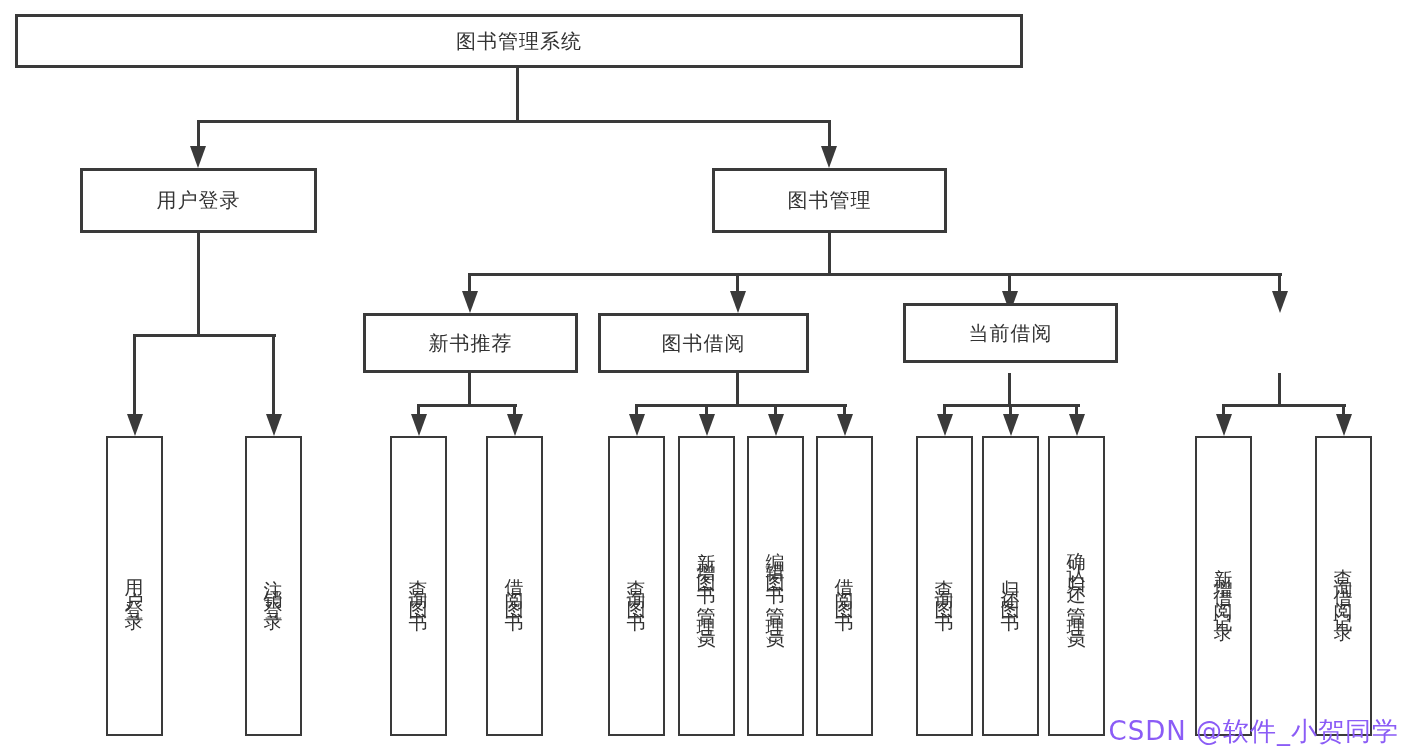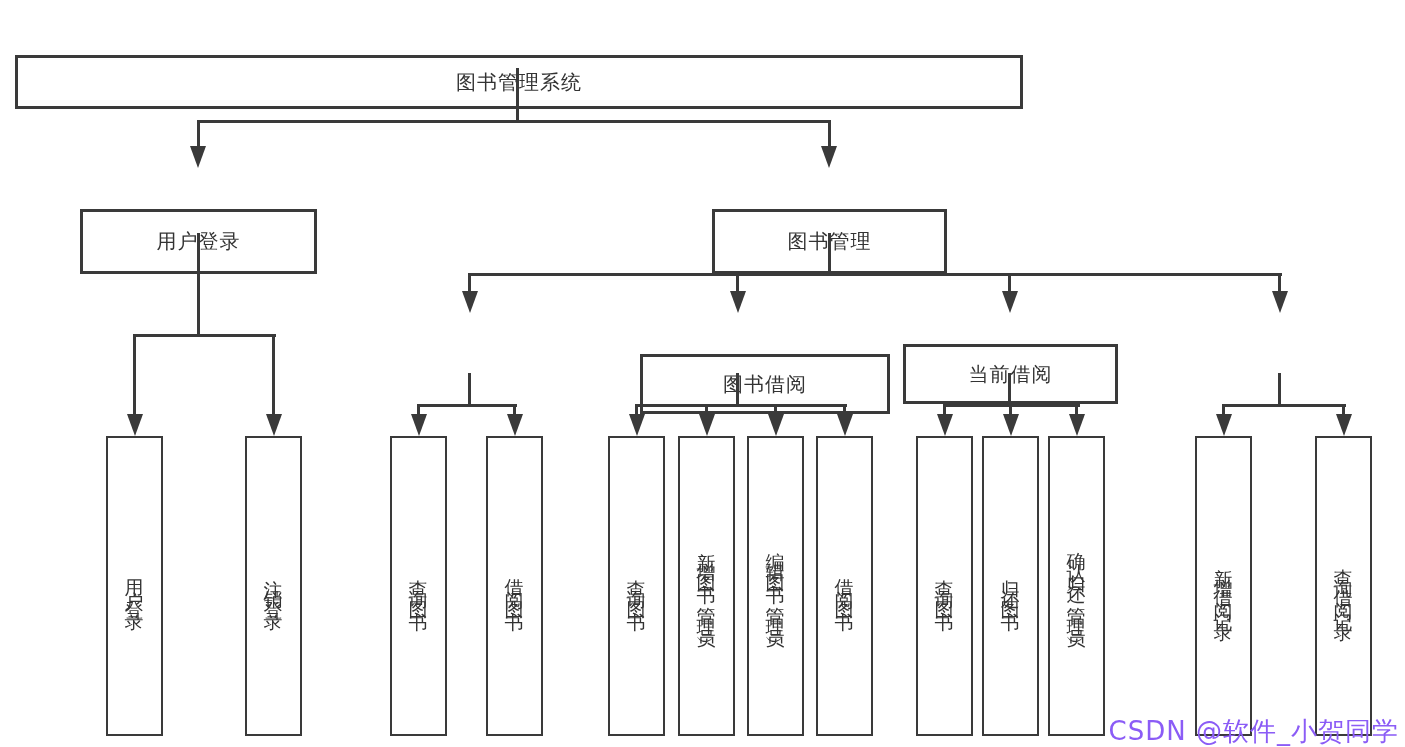--- a/index.html
+++ b/index.html
@@ -14,21 +14,20 @@
   
   .hbox{
     position:absolute;
     box-sizing:border-box;
     border:3px solid #3a3a3a;
     background:#ffffff;
     display:flex;align-items:center;justify-content:center;
     font-size:20px;
     letter-spacing:1px;
     color:#333333;
-    margin-top:41px;
   }
   .leaf{
     position:absolute;
     box-sizing:border-box;
     top:436px;height:300px;width:57px;
     border:2px solid #3a3a3a;
     background:#ffffff;
     display:flex;align-items:center;justify-content:center;
   }
   .vtext{
@@ -92,21 +91,24 @@
   <div class="hline" style="left:468px;top:273px;width:814px"></div>
   <div class="vline" style="left:468px;top:273px;height:20px"></div>
   <div class="arrow" style="left:462px;top:291px"></div>
   <div class="vline" style="left:736px;top:273px;height:20px"></div>
   <div class="arrow" style="left:730px;top:291px"></div>
   <div class="vline" style="left:1008px;top:273px;height:20px"></div>
   <div class="arrow" style="left:1002px;top:291px"></div>
   <div class="vline" style="left:1278px;top:273px;height:20px"></div>
   <div class="arrow" style="left:1272px;top:291px"></div>
 
-  <div class="hbox" style="left:640px;top:313px;width:250px;height:60px">
+  <div class="hbox" style="left:363px;top:313px;width:215px;height:60px">
+    <span>新书推荐</span>
+  </div>
+  <div class="hbox" style="left:598px;top:313px;width:211px;height:60px">
     <span>图书借阅</span>
   </div>
   <div class="hbox" style="left:903px;top:303px;width:215px;height:60px">
     <span>当前借阅</span>
   </div>
 
   <div class="vline" style="left:468px;top:373px;height:34px"></div>
   <div class="hline" style="left:417px;top:404px;width:100px"></div>
   <div class="vline" style="left:417px;top:404px;height:14px"></div>
   <div class="arrow" style="left:411px;top:414px"></div>

